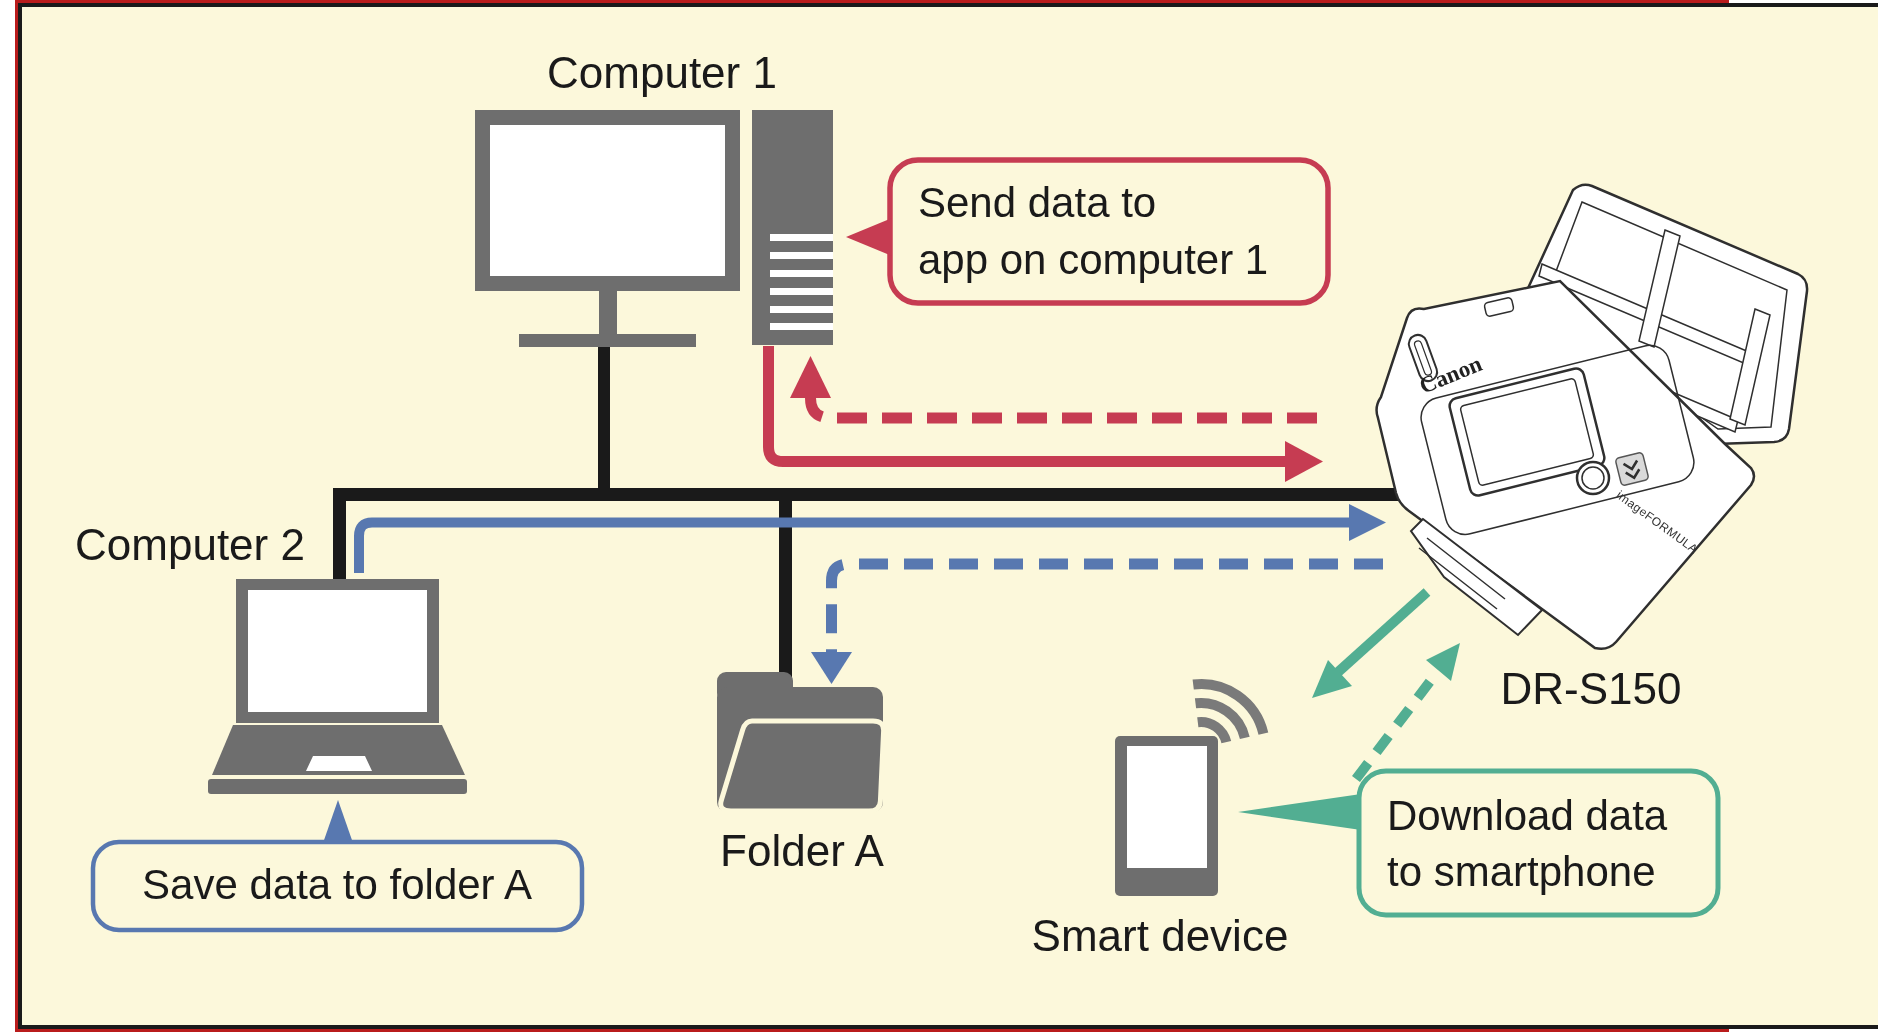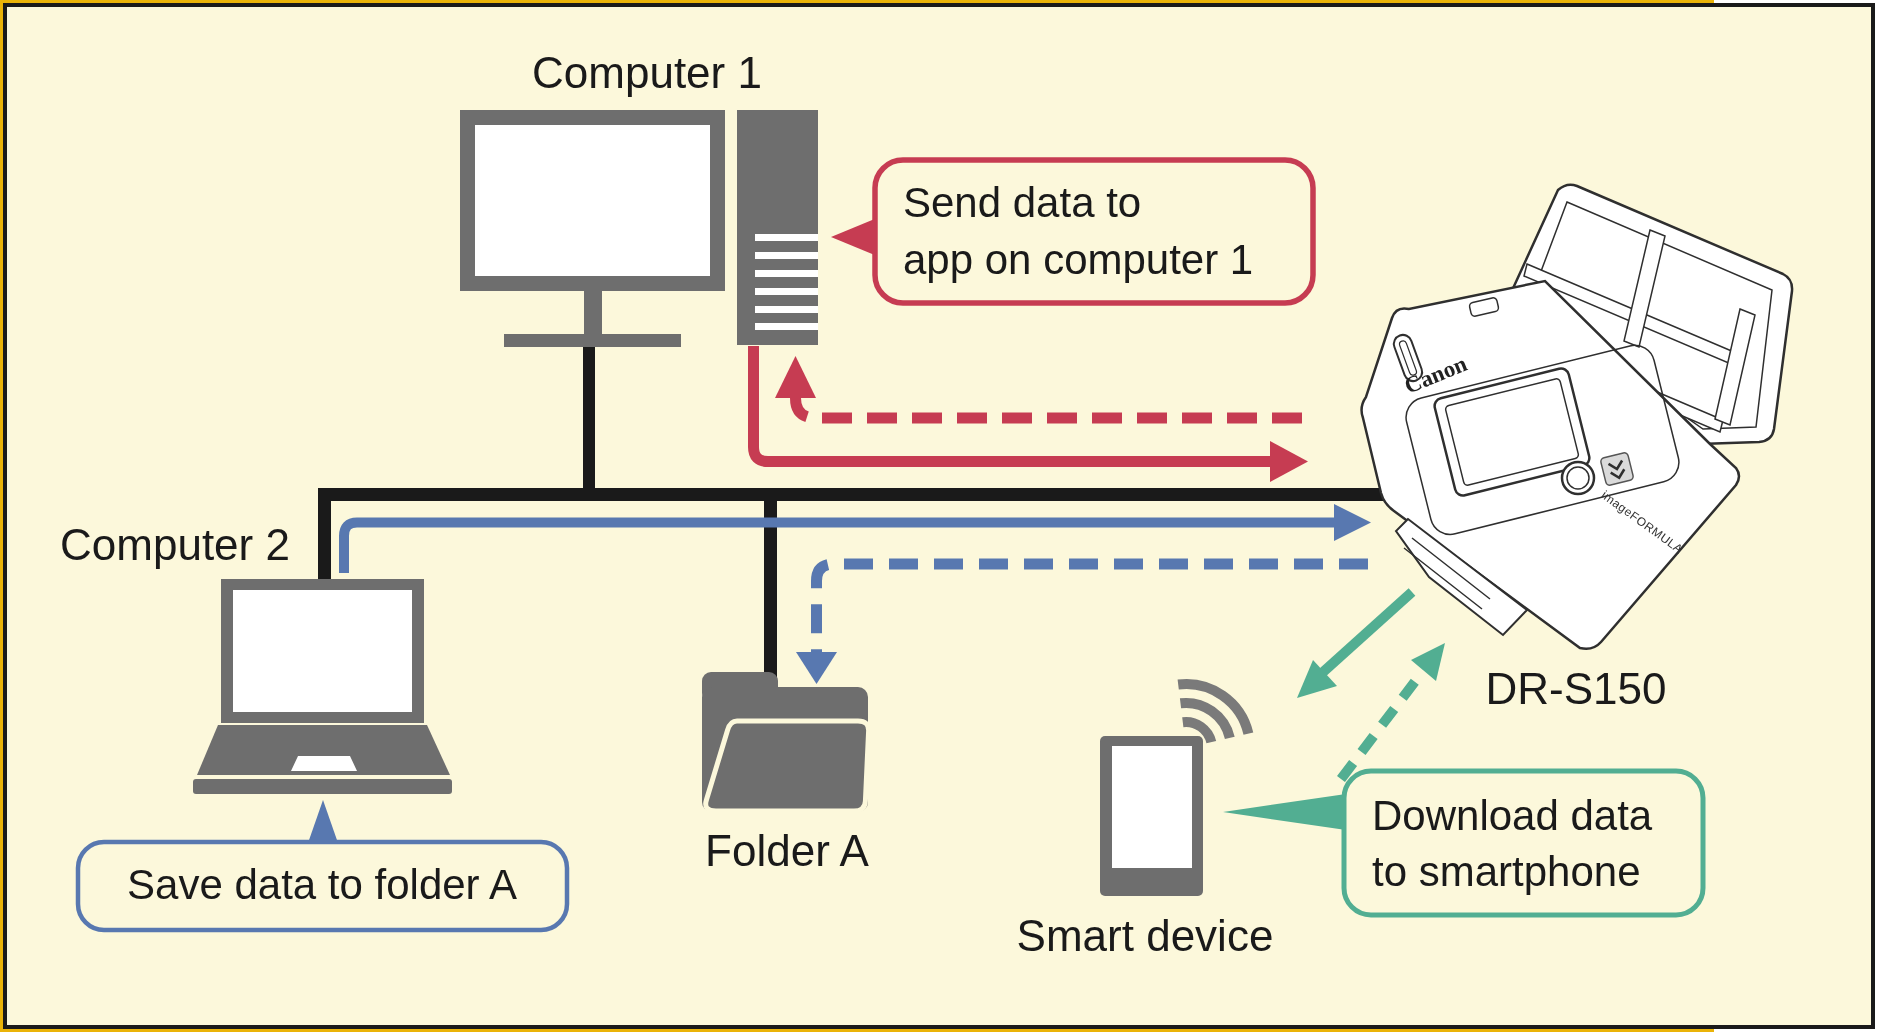--- a/index.html
+++ b/index.html
@@ -1,16 +1,16 @@
 <!DOCTYPE html>
 <html style="--background: #FCF8DB; --black: #1A1A1A; --text: #1A1A1A; --device_gray: #6E6E6E; --wifi_gray: #7A7A7A; --red: #C63C52; --blue: #5878B0; --teal: #52AE92; --line_art: #2F2F2F;"><head>
 <meta charset="utf-8">
 <style>
   html,body{margin:0;padding:0;background:#ffffff;}
-  .stage{position:relative;width:1714px;height:1032px;background:#eab308;font-family:"Liberation Sans",sans-serif;}
+  .stage{position:relative;width:1714px;height:1032px;background:#b91c1c;font-family:"Liberation Sans",sans-serif;margin-left:15px;}
   svg{position:absolute;left:0;top:0;}
   .lbl{font-family:"Liberation Sans",sans-serif;font-size:44px;fill:var(--text);}
   .bubtxt{font-family:"Liberation Sans",sans-serif;font-size:42px;fill:var(--text);}
   .dev{fill:var(--device_gray);}
   .white{fill:#ffffff;}
   .blackline{fill:var(--black);}
   .redstroke{stroke:var(--red);fill:none;}
   .bluestroke{stroke:var(--blue);fill:none;}
   .tealstroke{stroke:var(--teal);fill:none;}
   .redfill{fill:var(--red);}

